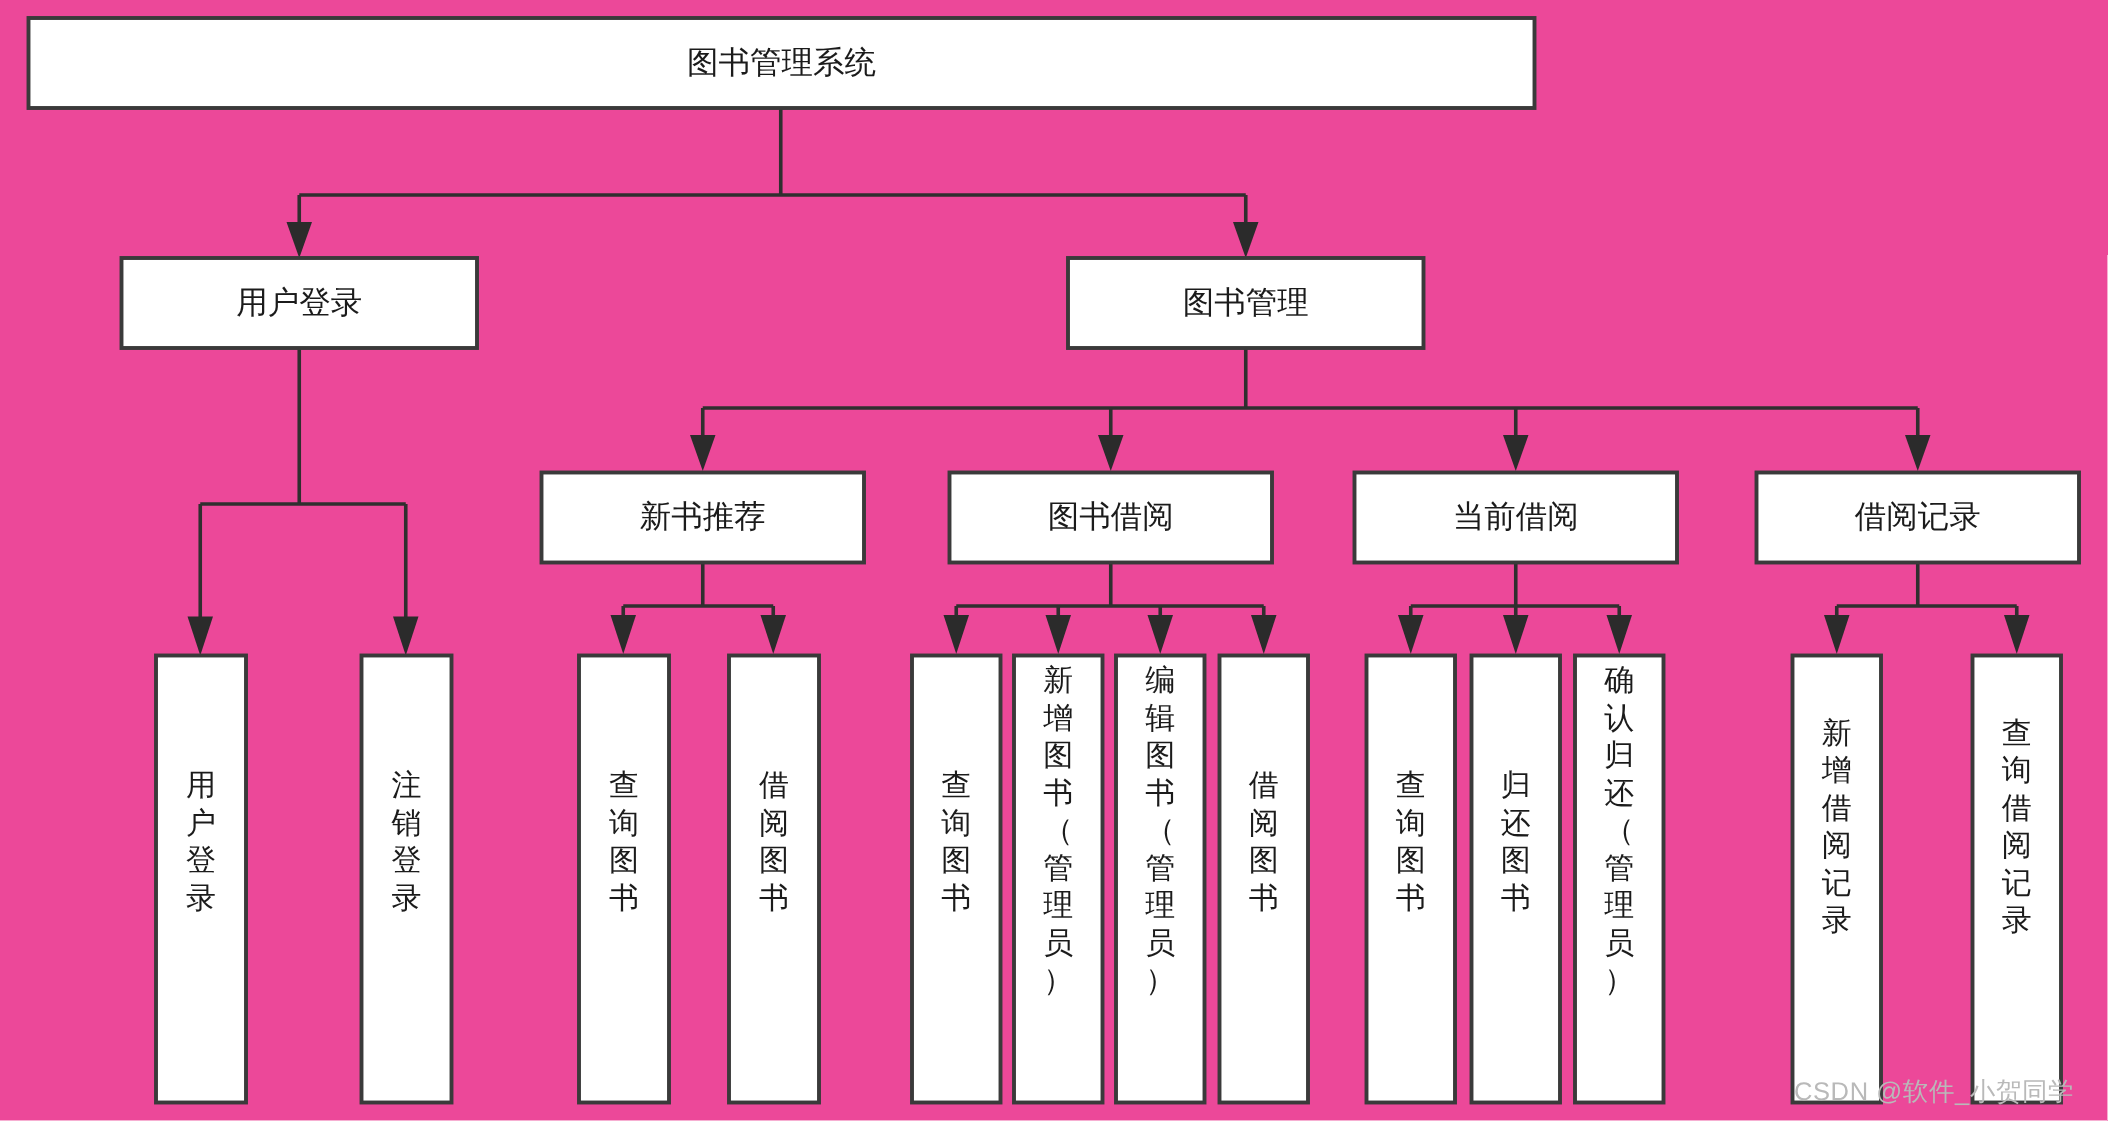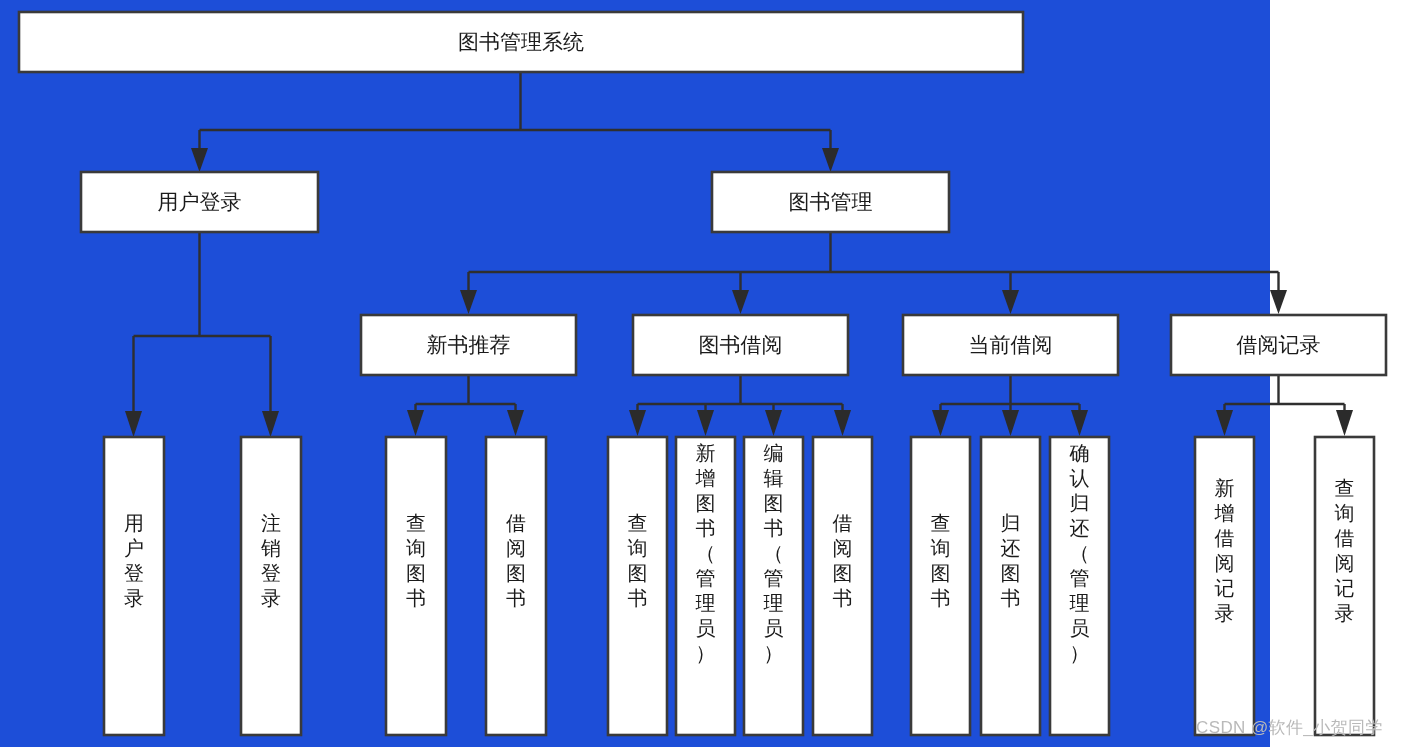--- a/index.html
+++ b/index.html
@@ -9,23 +9,23 @@
     background: #ffffff;
   }
   body {
     width: 1405px;
     height: 747px;
     font-family: "Liberation Sans", "DejaVu Sans", sans-serif;
     overflow: hidden;
   }
   #diagram-root {
     position: relative;
-    width: 1270px;
+    width: 1405px;
     height: 747px;
-    background: #1d4ed8;
+    background: #ec4899;
   }
   svg.diagram-canvas {
     position: absolute;
     top: 0;
     left: 0;
     width: 1405px;
     height: 747px;
     display: block;
   }
   .node-box {

